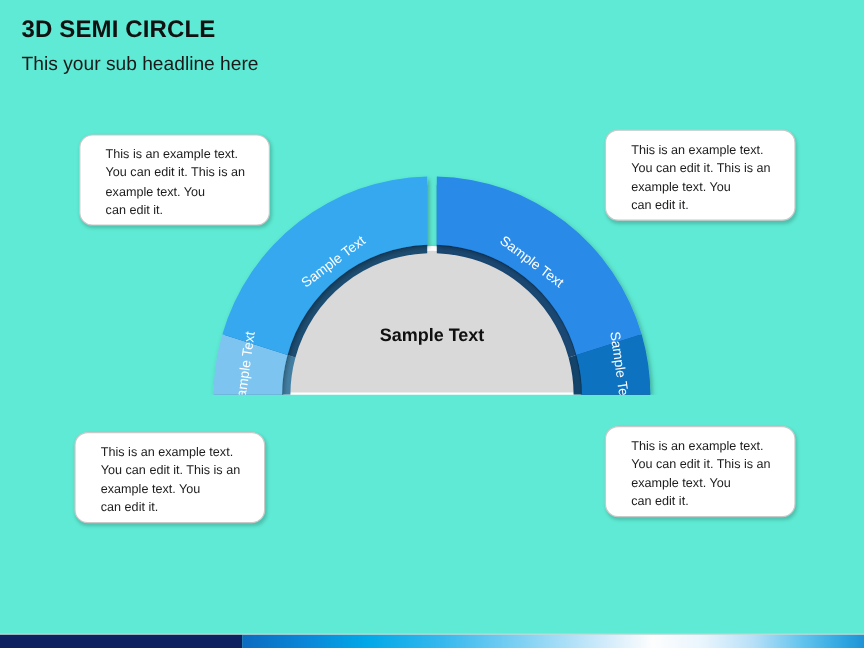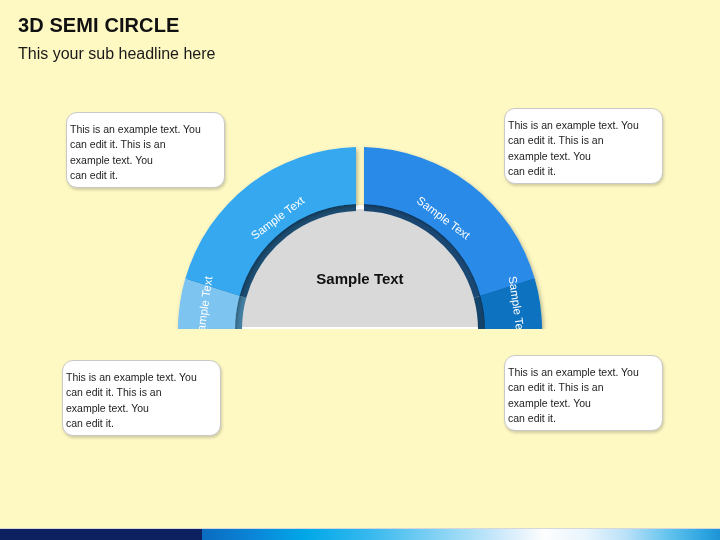--- a/index.html
+++ b/index.html
@@ -12,21 +12,21 @@
     height: 540px;
     background: #f1f1f1;
     font-family: "Liberation Sans", sans-serif;
     overflow: hidden;
     position: relative;
   }
 
   .slide {
     position: absolute;
     inset: 0;
-    background: #fef9c3;
+    background: #5eead4;
   }
 
   
   .header {
     position: absolute;
     left: 18px;
     top: 14px;
   }
   .title {
     font-size: 20px;
@@ -47,21 +47,21 @@
   }
 
   
   .callout {
     position: absolute;
     background: #ffffff;
     border: 1px solid #c9c9c9;
     border-radius: 11px;
     box-shadow: 1px 2px 3px rgba(0,0,0,0.18);
     box-sizing: border-box;
-    padding: 9px 12px 9px 3px;
+    padding: 9px 12px 9px 21px;
   }
   .callout p {
     margin: 0;
     font-size: 10.5px;
     line-height: 1.47;
     color: #1c1c1c;
     white-space: pre-line;
   }
   #callout-tl { left: 66px;  top: 112px; width: 159px; height: 76px; }
   #callout-tr { left: 504px; top: 108px; width: 159px; height: 76px; }

